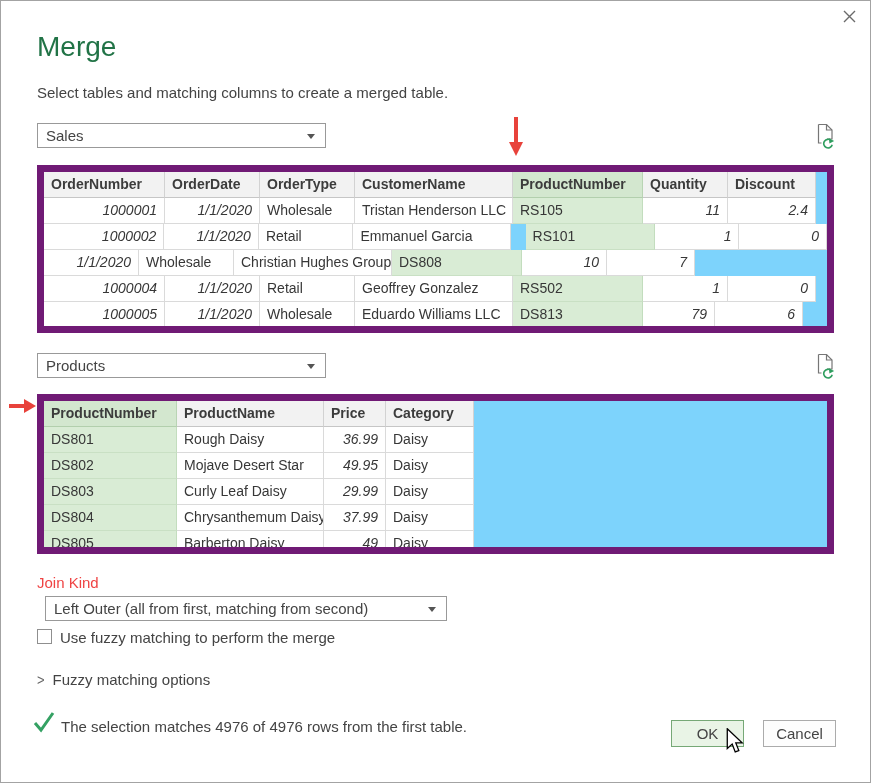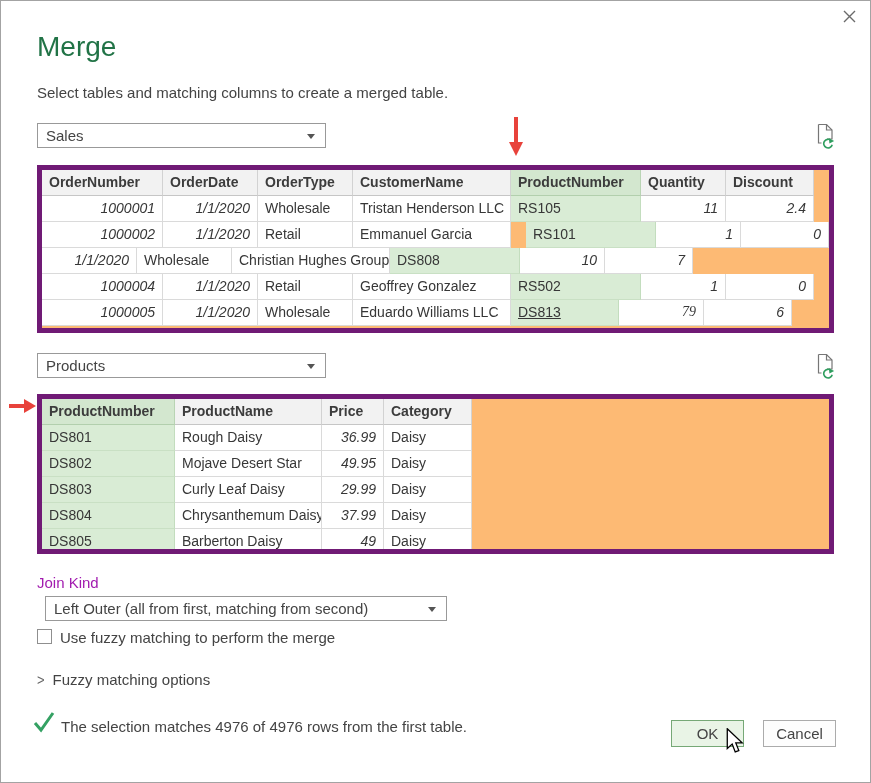--- a/index.html
+++ b/index.html
@@ -23,37 +23,37 @@
   .dd-products{left:36px;top:352px;width:289px;}
   .dd-join{left:44px;top:595px;width:402px;}
   .dd-arrow{position:absolute;right:10px;top:10px;width:0;height:0;
     border-left:4px solid transparent;border-right:4px solid transparent;border-top:5px solid #555;}
   
   .doc-icon{width:22px;height:26px;cursor:pointer;}
   .icon1{left:813px;top:122px;}
   .icon2{left:813px;top:352px;}
   
   .grid{
-    background:#fdba74;border:5px solid #701a75;box-sizing:border-box;overflow:hidden;
+    background:#7dd3fc;border:7px solid #701a75;box-sizing:border-box;overflow:hidden;
   }
   .grid1{left:36px;top:164px;width:797px;height:168px;}
   .grid2{left:36px;top:393px;width:797px;height:160px;}
   .trow{display:flex;height:26px;}
   .tcell{
     box-sizing:border-box;height:26px;padding:4px 7px 0 7px;font-size:14px;color:#373737;
     border-right:1px solid #dadada;border-bottom:1px solid #dadada;
     white-space:nowrap;overflow:hidden;background:#fff;
   }
   .tcell.th{background:#f2f2f2;font-weight:bold;color:#3c3c3c;border-right:1px solid #d2d2d2;border-bottom:1px solid #c6c6c6;}
   .tcell.right{text-align:right;}
   .tcell.num{font-style:italic;}
   .tcell.hl{background:#d9ecd5;border-right:1px solid #c3ddbe;border-bottom:1px solid #c9e0c4;}
   .tcell.th.hl-h{background:#d3e7cf;border-right:1px solid #b9d4b4;border-bottom:1px solid #b2cfad;}
   
-  .join-label{left:36px;top:573px;font-size:15px;color:#a21caf;}
+  .join-label{left:36px;top:573px;font-size:15px;color:#ef4444;}
   .check-row{left:36px;top:628px;display:flex;align-items:flex-start;cursor:pointer;}
   .checkbox{width:15px;height:15px;border:1px solid #8f8f8f;background:#fff;box-sizing:border-box;display:inline-block;}
   .check-label{margin-left:8px;font-size:15px;color:#444;}
   .expander{left:36px;top:670px;font-size:15px;color:#444;cursor:pointer;display:flex;align-items:center;}
   .chevron{font-size:13px;color:#666;margin-right:8px;transform:scaleY(1.15);}
   
   .status-icon{left:31px;top:709px;}
   .status-text{left:60px;top:717px;font-size:15px;color:#444;}
   
   .btn{
@@ -146,22 +146,22 @@
         <div class="tcell" style="width: 158px;">Geoffrey Gonzalez</div>
         <div class="tcell hl" style="width: 130px;">RS502</div>
         <div class="tcell right num" style="width: 85px;">1</div>
         <div class="tcell right num" style="width: 88px;">0</div>
       </div>
       <div class="trow">
         <div class="tcell right num" style="width: 121px;">1000005</div>
         <div class="tcell right num" style="width: 95px;">1/1/2020</div>
         <div class="tcell" style="width: 95px;">Wholesale</div>
         <div class="tcell" style="width: 158px;">Eduardo Williams LLC</div>
-        <div class="tcell hl" style="width: 108px; text-decoration: underline;">DS813</div>
-        <div class="tcell right num" style="width: 85px; font-family: Liberation Serif, serif;">79</div>
+        <div class="tcell hl" style="width: 130px;">DS813</div>
+        <div class="tcell right num" style="width: 72px;">79</div>
         <div class="tcell right num" style="width: 88px;">6</div>
       </div>
     </div>
 
   <div class="abs dropdown dd-products">
     <span>Products</span>
     <span class="dd-arrow"></span>
   </div>
   <div class="abs icon2">
     <svg class="doc-icon" viewBox="0 0 22 26">

